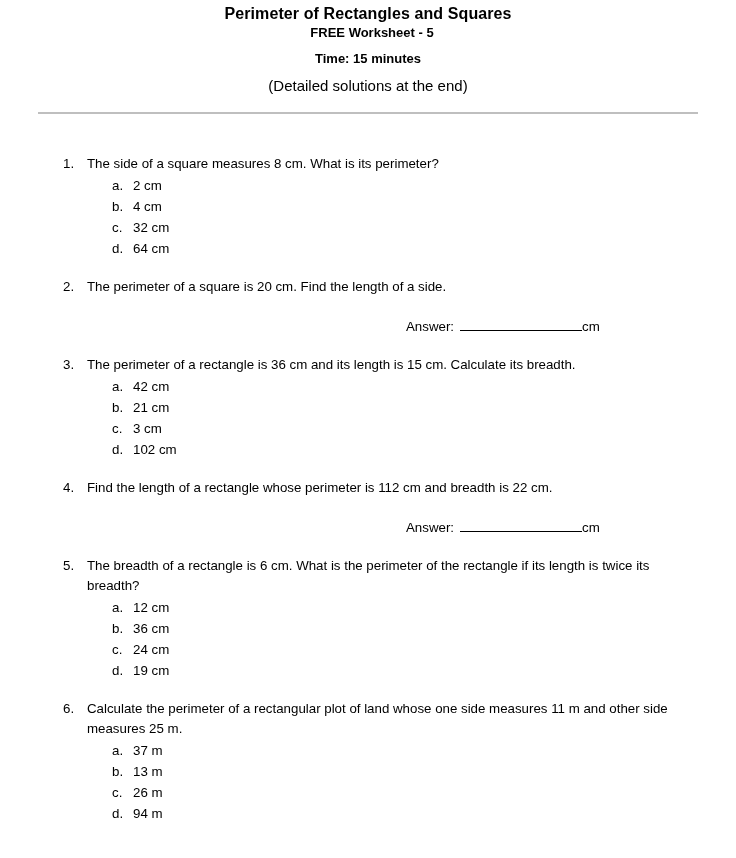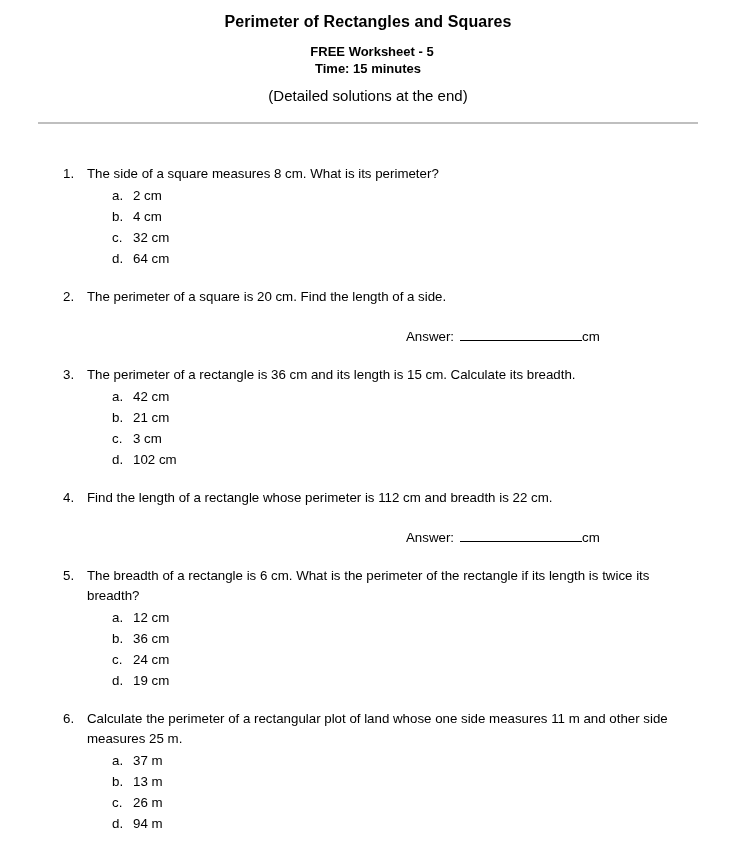--- a/index.html
+++ b/index.html
@@ -25,34 +25,34 @@
 
   
   .header {
     text-align: center;
     padding-top: 3px;
   }
   .doc-title {
     font-size: 16px;
     font-weight: bold;
     line-height: 21px;
-    margin: 8px;
+    margin: 0;
     letter-spacing: 0.1px;
   }
   .worksheet-line {
     font-size: 13px;
     font-weight: bold;
     line-height: 17px;
-    margin-top: 11px;
     padding-left: 8px;
   }
   .time-line {
     font-size: 13px;
     font-weight: bold;
     line-height: 17px;
+    margin-top: 9px;
   }
   .solutions-note {
     font-size: 15px;
     font-weight: normal;
     line-height: 17px;
     margin-top: 10px;
   }
 
   .divider {
     margin: 18px 0 0 38px;

